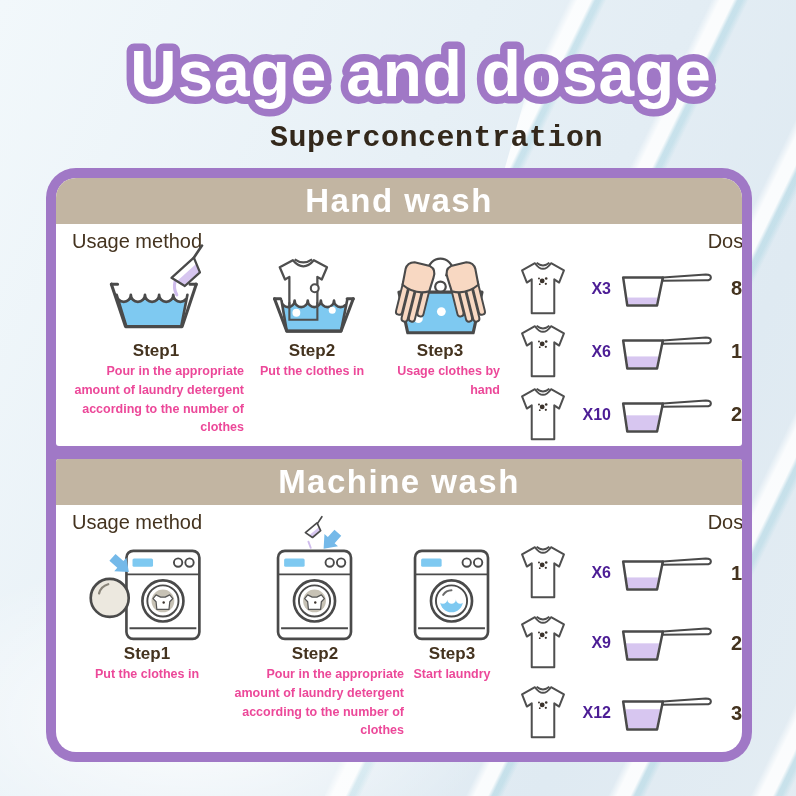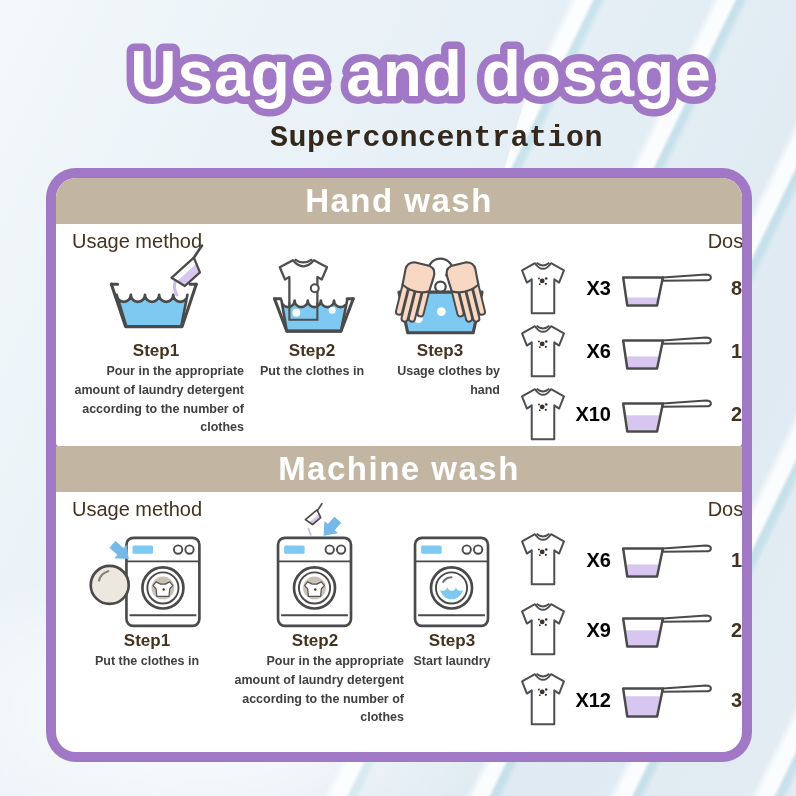--- a/index.html
+++ b/index.html
@@ -32,21 +32,21 @@
     letter-spacing:1px; fill:#ffffff; stroke:#a078c6; stroke-width:15px;
     stroke-linejoin:round; paint-order:stroke;
   }
   .subtitle {
     position:absolute; top:121px; left:16px; width:100%; text-align:center;
     font-size:30px; font-weight:bold; color:#33281b; letter-spacing:0.5px;font-family:Liberation Mono, monospace;
   }
   .panel {
     position:absolute; left:46px; top:168px; width:706px; height:594px;
     box-sizing:border-box; background:#a078c6; border-radius:30px; padding:10px;
-    display:flex; flex-direction:column; 
+    display:flex; flex-direction:column; gap:13px;
   }
   .section { background:#ffffff; overflow:hidden; display:flex; flex-direction:column; }
   .section.hand   { flex:0 0 268px; border-radius:20px 20px 3px 3px; }
   .section.machine{ flex:1;         border-radius:3px 3px 20px 20px; }
   .sec-header {
     height:46px; flex:none; background:#c2b5a2; color:#ffffff;
     display:flex; align-items:center; justify-content:center;
     font-size:33px; font-weight:bold; letter-spacing:1.5px;
   }
   .sec-body { flex:1; display:flex; padding:4px 8px 6px 12px; position:relative; }
@@ -54,27 +54,27 @@
   .dosage-col { flex:1; padding-left:18px;text-align:right; }
   .col-title { font-size:20px; font-weight:normal; color:#44331f; padding:2px 0 2px 4px; }
   .steps { display:flex; align-items:flex-start; }
   .machine .steps { margin-top:-8px; }
   .step { display:flex; flex-direction:column; align-items:center; text-align:right; }
   .hand .step1 { width:176px; } .hand .step2 { width:136px; } .hand .step3 { width:120px; }
   .machine .step1 { width:158px; } .machine .step2 { width:178px; } .machine .step3 { width:96px; }
   .hand .step-icon svg { height:84px; display:block; }
   .machine .step-icon svg { height:114px; display:block; }
   .step-label { font-size:17px; font-weight:bold; color:#44331f; margin-top:2px; }
-  .step-desc  { font-size:12.5px; font-weight:bold; color:#404040; line-height:1.5; margin-top:1px; }
+  .step-desc  { font-size:12.5px; font-weight:bold; color:#ec4899; line-height:1.5; margin-top:1px; }
   .dose-rows { display:flex; flex-direction:column; margin-top:2px; }
   .hand .dose-row { height:63px; }
   .machine .dose-row { height:70px; }
   .dose-row { display:flex; align-items:center; }
   .dose-shirt svg { width:50px; height:58px; display:block; }
-  .dose-count { font-size:20px; font-weight:bold; color:#000000; width:46px; margin-left:-3px; }
+  .dose-count { font-size:16px; font-weight:bold; color:#4c1d95; width:46px; margin-left:-3px; }
   .dose-scoop svg { width:96px; height:42px; display:block; margin-left:8px; }
   .dose-amount { font-size:20px; font-weight:bold; color:#44331f; margin-left:16px; }
   svg { overflow:visible; }
 </style>
 </head>
 <body>
 
 <div class="stage">
   <div class="streak-right"></div>
   <div class="streak-soft"></div>

